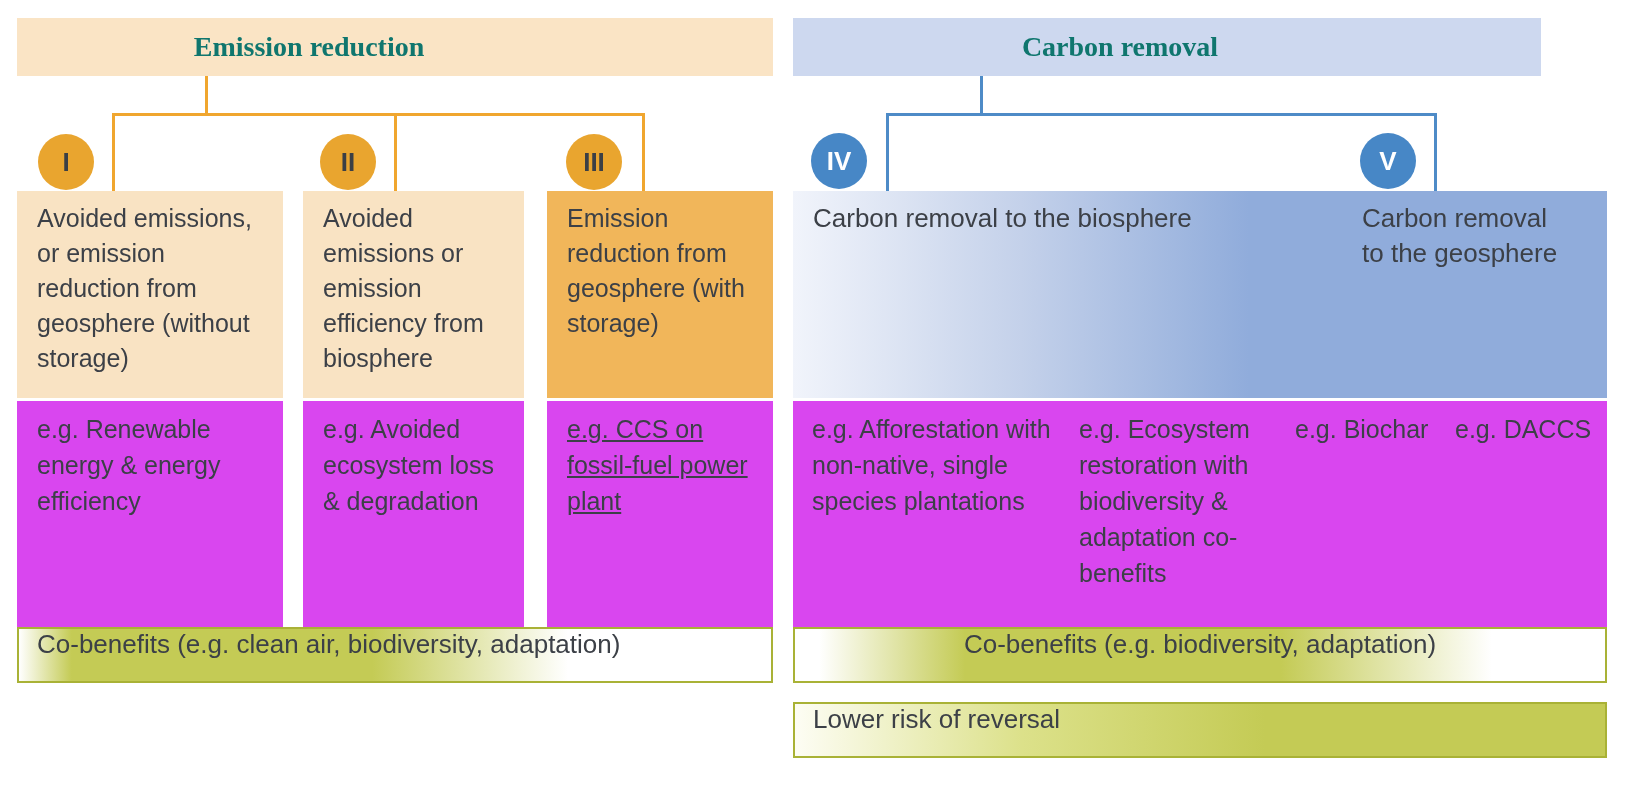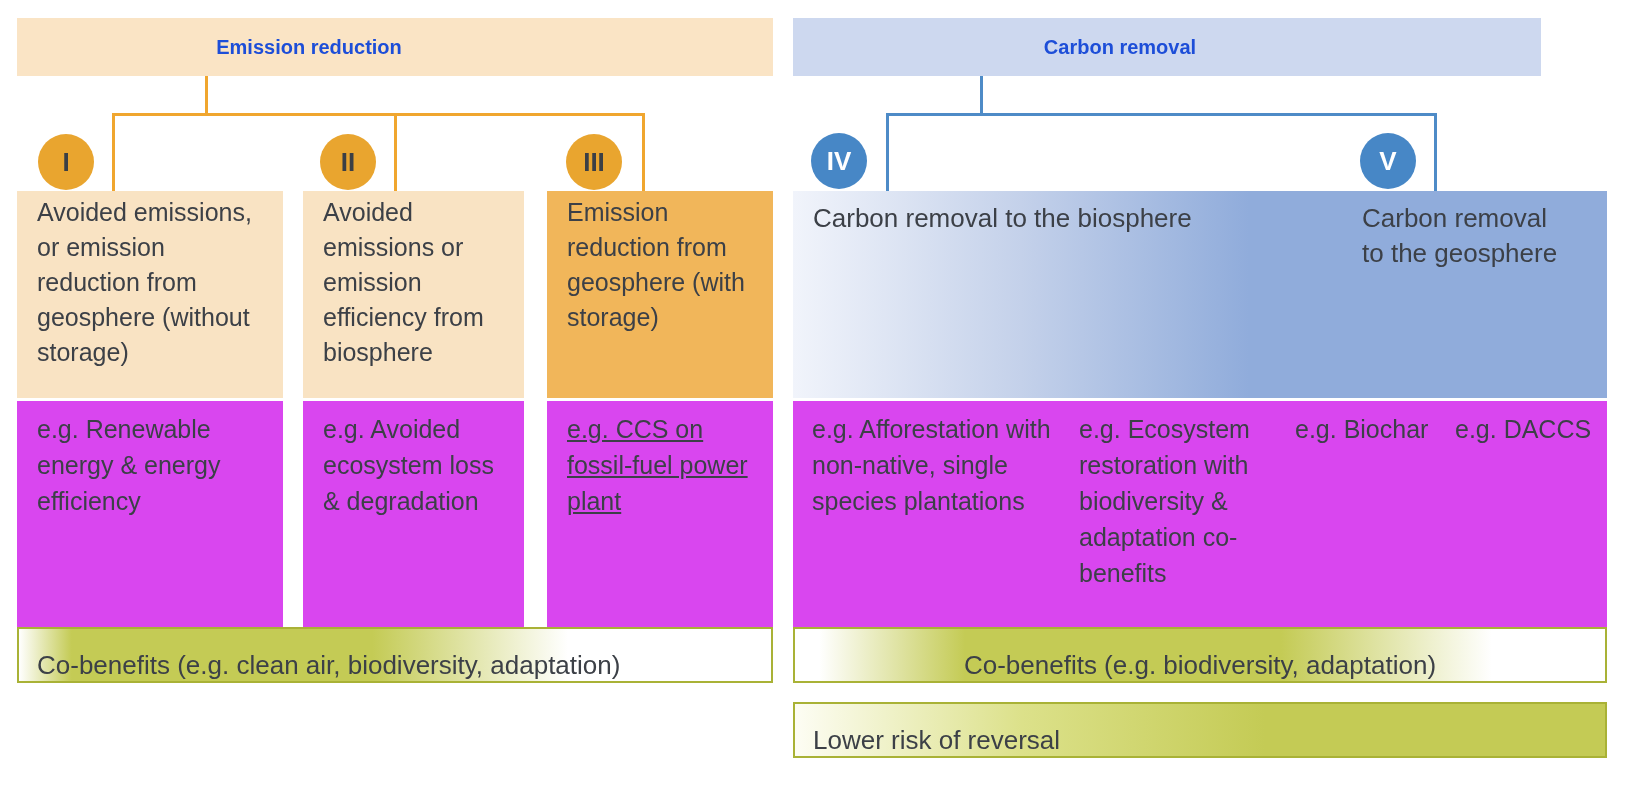--- a/index.html
+++ b/index.html
@@ -6,21 +6,21 @@
   .canvas{
     position:relative;width:1630px;height:788px;background:#ffffff;overflow:hidden;
     font-family:"Liberation Sans",sans-serif;color:#3C4047;
   }
   
   .banner{position:absolute;top:18px;height:58px;}
   .banner-orange{left:17px;width:756px;background:#FAE4C5;}
   .banner-blue{left:793px;width:748px;background:#CDD8EF;}
   .banner-title{
     position:absolute;top:50%;transform:translate(-50%,-50%);
-    font-weight:bold;font-size:20px;color:#1d4ed8;white-space:nowrap;
+    font-weight:bold;font-size:28px;color:#0f766e;white-space:nowrap;font-family:Liberation Serif, serif;
   }
   .banner-orange .banner-title{left:292px;}
   .banner-blue .banner-title{left:327px;}
   
   .line{position:absolute;}
   .line-orange{background:#F0A62F;}
   .line-blue{background:#4E8BC7;}
   .stem-left{left:205px;top:76px;width:3px;height:40px;}
   .hbar-left{left:112px;top:113px;width:533px;height:3px;}
   .drop-l1{left:112px;top:113px;width:3px;height:78px;}
@@ -36,21 +36,21 @@
     display:flex;align-items:center;justify-content:center;
     font-size:26px;font-weight:bold;top:134px;
   }
   .badge-orange{background:#E9A52F;color:#3B3F45;}
   .badge-blue{background:#4787C6;color:#ffffff;top:133px;}
   .badge-1{left:38px;} .badge-2{left:320px;} .badge-3{left:566px;}
   .badge-4{left:811px;} .badge-5{left:1360px;}
   
   .cat{
     position:absolute;top:191px;height:207px;box-sizing:border-box;
-    font-size:25px;line-height:35px;padding:4px 18px 0 20px;
+    font-size:25px;line-height:35px;padding:10px 18px 0 20px;
   }
   .cat-1{left:17px;width:266px;background:#F9E3C3;}
   .cat-2{left:303px;width:221px;background:#F9E3C3;}
   .cat-3{left:547px;width:226px;background:#F1B65A;}
   .cat-blue{
     left:793px;width:814px;background:
     linear-gradient(90deg,#F1F4FB 0%,#C4D1EA 28%,#90ACDB 56%,#90ACDB 100%);
     padding:0;
   }
   .blue-label-bio{position:absolute;left:813px;top:201px;font-size:26px;line-height:35px;white-space:nowrap;}
@@ -65,21 +65,21 @@
   .ex-3{left:547px;width:226px;text-decoration:underline;}
   .ex-blue{left:793px;width:814px;padding:0;}
   .exb{position:absolute;top:10px;font-size:25px;line-height:36px;}
   .exb-1{left:19px;width:240px;}
   .exb-2{left:286px;width:225px;}
   .exb-3{left:502px;width:150px;}
   .exb-4{left:662px;width:145px;}
   
   .bar{
     position:absolute;height:56px;border:2px solid #A9B236;box-sizing:border-box;
-    display:flex;align-items:flex-end;font-size:26px;
+    display:flex;align-items:flex-start;font-size:26px;
   }
   .bar-cob-left{
     left:17px;top:627px;width:756px;padding-left:18px;
     background:linear-gradient(90deg,#FFFFFF 0%,#C4CB55 7%,#C4CB55 47%,#FFFFFF 73%,#FFFFFF 100%);
   }
   .bar-cob-right{
     left:793px;top:627px;width:814px;justify-content:center;
     background:linear-gradient(90deg,#FFFFFF 3%,#C4CB55 21%,#C4CB55 60%,#FFFFFF 86%,#FFFFFF 100%);
   }
   .bar-risk{

